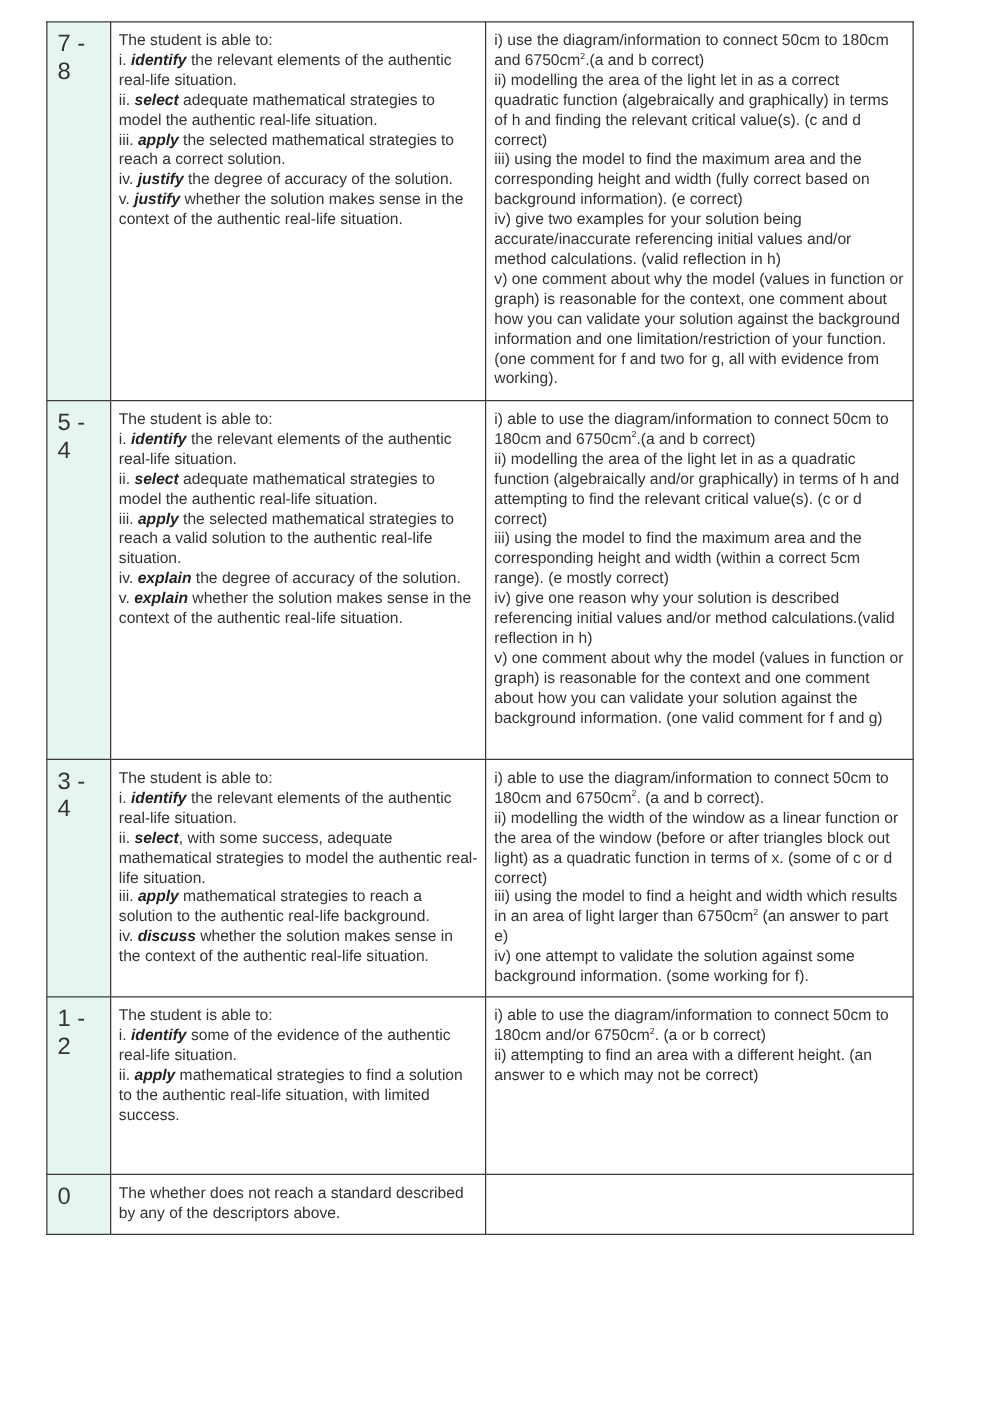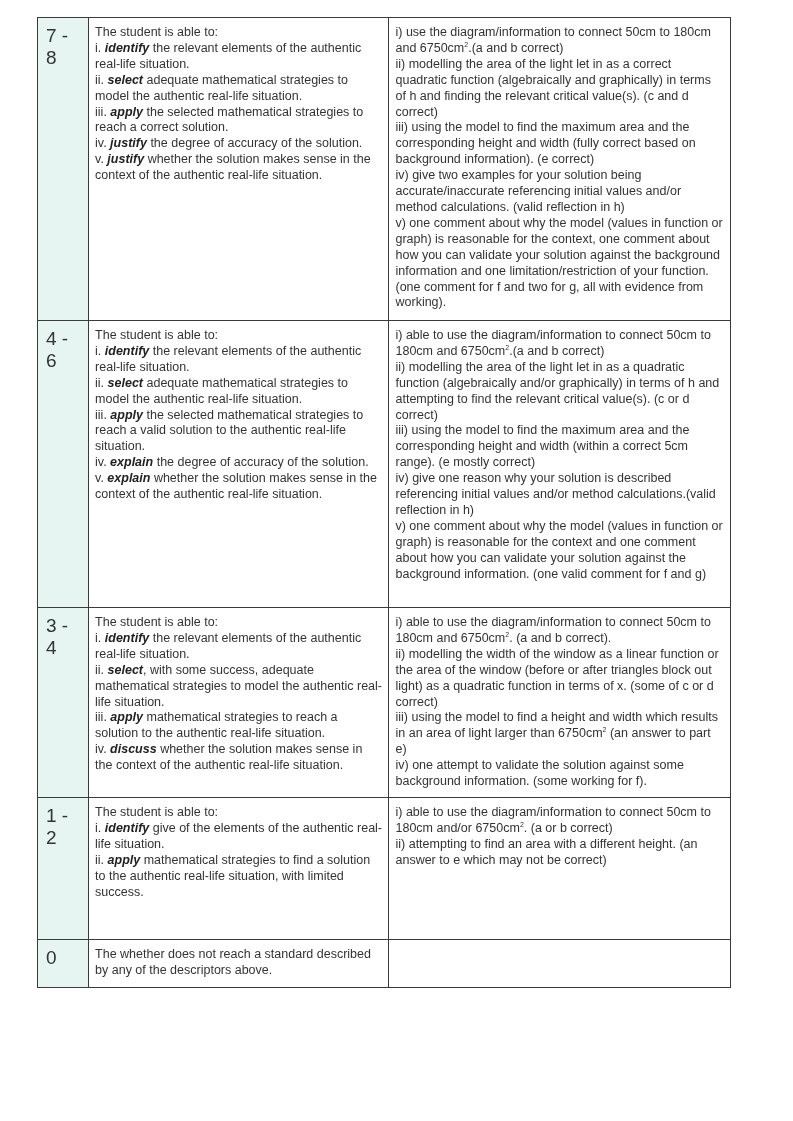--- a/index.html
+++ b/index.html
@@ -46,21 +46,21 @@
             <span class="line">i) use the diagram/information to connect 50cm to 180cm and 6750cm<sup>2</sup>.(a and b correct)</span>
             <span class="line">ii) modelling the area of the light let in as a correct quadratic function (algebraically and graphically) in terms of h and finding the relevant critical value(s). (c and d correct)</span>
             <span class="line">iii) using the model to find the maximum area and the corresponding height and width (fully correct based on background information). (e correct)</span>
             <span class="line">iv) give two examples for your solution being accurate/inaccurate referencing initial values and/or method calculations. (valid reflection in h)</span>
             <span class="line">v) one comment about why the model (values in function or graph) is reasonable for the context, one comment about how you can validate your solution against the background information and one limitation/restriction of your function. (one comment for f and two for g, all with evidence from working).</span>
           </div>
         </td>
   </tr>
   <tr style="height:287px">
     <td class="lvl">
-          <span>4 - 6</span>
+          <span>5 - 4</span>
         </td>
     <td class="desc">
           <div class="inner">
             <span class="line">The student is able to:</span>
             <span class="line"><span>i. </span><b>identify</b><span> the relevant elements of the authentic real-life situation.</span></span>
             <span class="line"><span>ii. </span><b>select</b><span> adequate mathematical strategies to model the authentic real-life situation.</span></span>
             <span class="line"><span>iii. </span><b>apply</b><span> the selected mathematical strategies to reach a valid solution to the authentic real-life situation.</span></span>
             <span class="line"><span>iv. </span><b>explain</b><span> the degree of accuracy of the solution.</span></span>
             <span class="line"><span>v. </span><b>explain</b><span> whether the solution makes sense in the context of the authentic real-life situation.</span></span>
           </div>
@@ -77,41 +77,41 @@
   </tr>
   <tr style="height:190px">
     <td class="lvl">
           <span>3 - 4</span>
         </td>
     <td class="desc">
           <div class="inner">
             <span class="line">The student is able to:</span>
             <span class="line"><span>i. </span><b>identify</b><span> the relevant elements of the authentic real-life situation.</span></span>
             <span class="line"><span>ii. </span><b>select</b><span>, with some success, adequate mathematical strategies to model the authentic real-life situation.</span></span>
-            <span class="line"><span>iii. </span><b>apply</b><span> mathematical strategies to reach a solution to the authentic real-life situation.</span></span>
+            <span class="line"><span>iii. </span><b>apply</b><span> mathematical strategies to reach a solution to the authentic real-life background.</span></span>
             <span class="line"><span>iv. </span><b>discuss</b><span> whether the solution makes sense in the context of the authentic real-life situation.</span></span>
           </div>
         </td>
     <td class="tsc">
           <div class="inner">
             <span class="line">i) able to use the diagram/information to connect 50cm to 180cm and 6750cm<sup>2</sup>. (a and b correct).</span>
             <span class="line">ii) modelling the width of the window as a linear function or the area of the window (before or after triangles block out light) as a quadratic function in terms of x. (some of c or d correct)</span>
             <span class="line">iii) using the model to find a height and width which results in an area of light larger than 6750cm<sup>2</sup> (an answer to part e)</span>
             <span class="line">iv) one attempt to validate the solution against some background information. (some working for f).</span>
           </div>
         </td>
   </tr>
   <tr style="height:142px">
     <td class="lvl">
           <span>1 - 2</span>
         </td>
     <td class="desc">
           <div class="inner">
             <span class="line">The student is able to:</span>
-            <span class="line"><span>i. </span><b>identify</b><span> give of the elements of the authentic real-life situation.</span></span>
+            <span class="line"><span>i. </span><b>identify</b><span> some of the evidence of the authentic real-life situation.</span></span>
             <span class="line"><span>ii. </span><b>apply</b><span> mathematical strategies to find a solution to the authentic real-life situation, with limited success.</span></span>
           </div>
         </td>
     <td class="tsc">
           <div class="inner">
             <span class="line">i) able to use the diagram/information to connect 50cm to 180cm and/or 6750cm<sup>2</sup>. (a or b correct)</span>
             <span class="line">ii) attempting to find an area with a different height. (an answer to e which may not be correct)</span>
           </div>
         </td>
   </tr>

